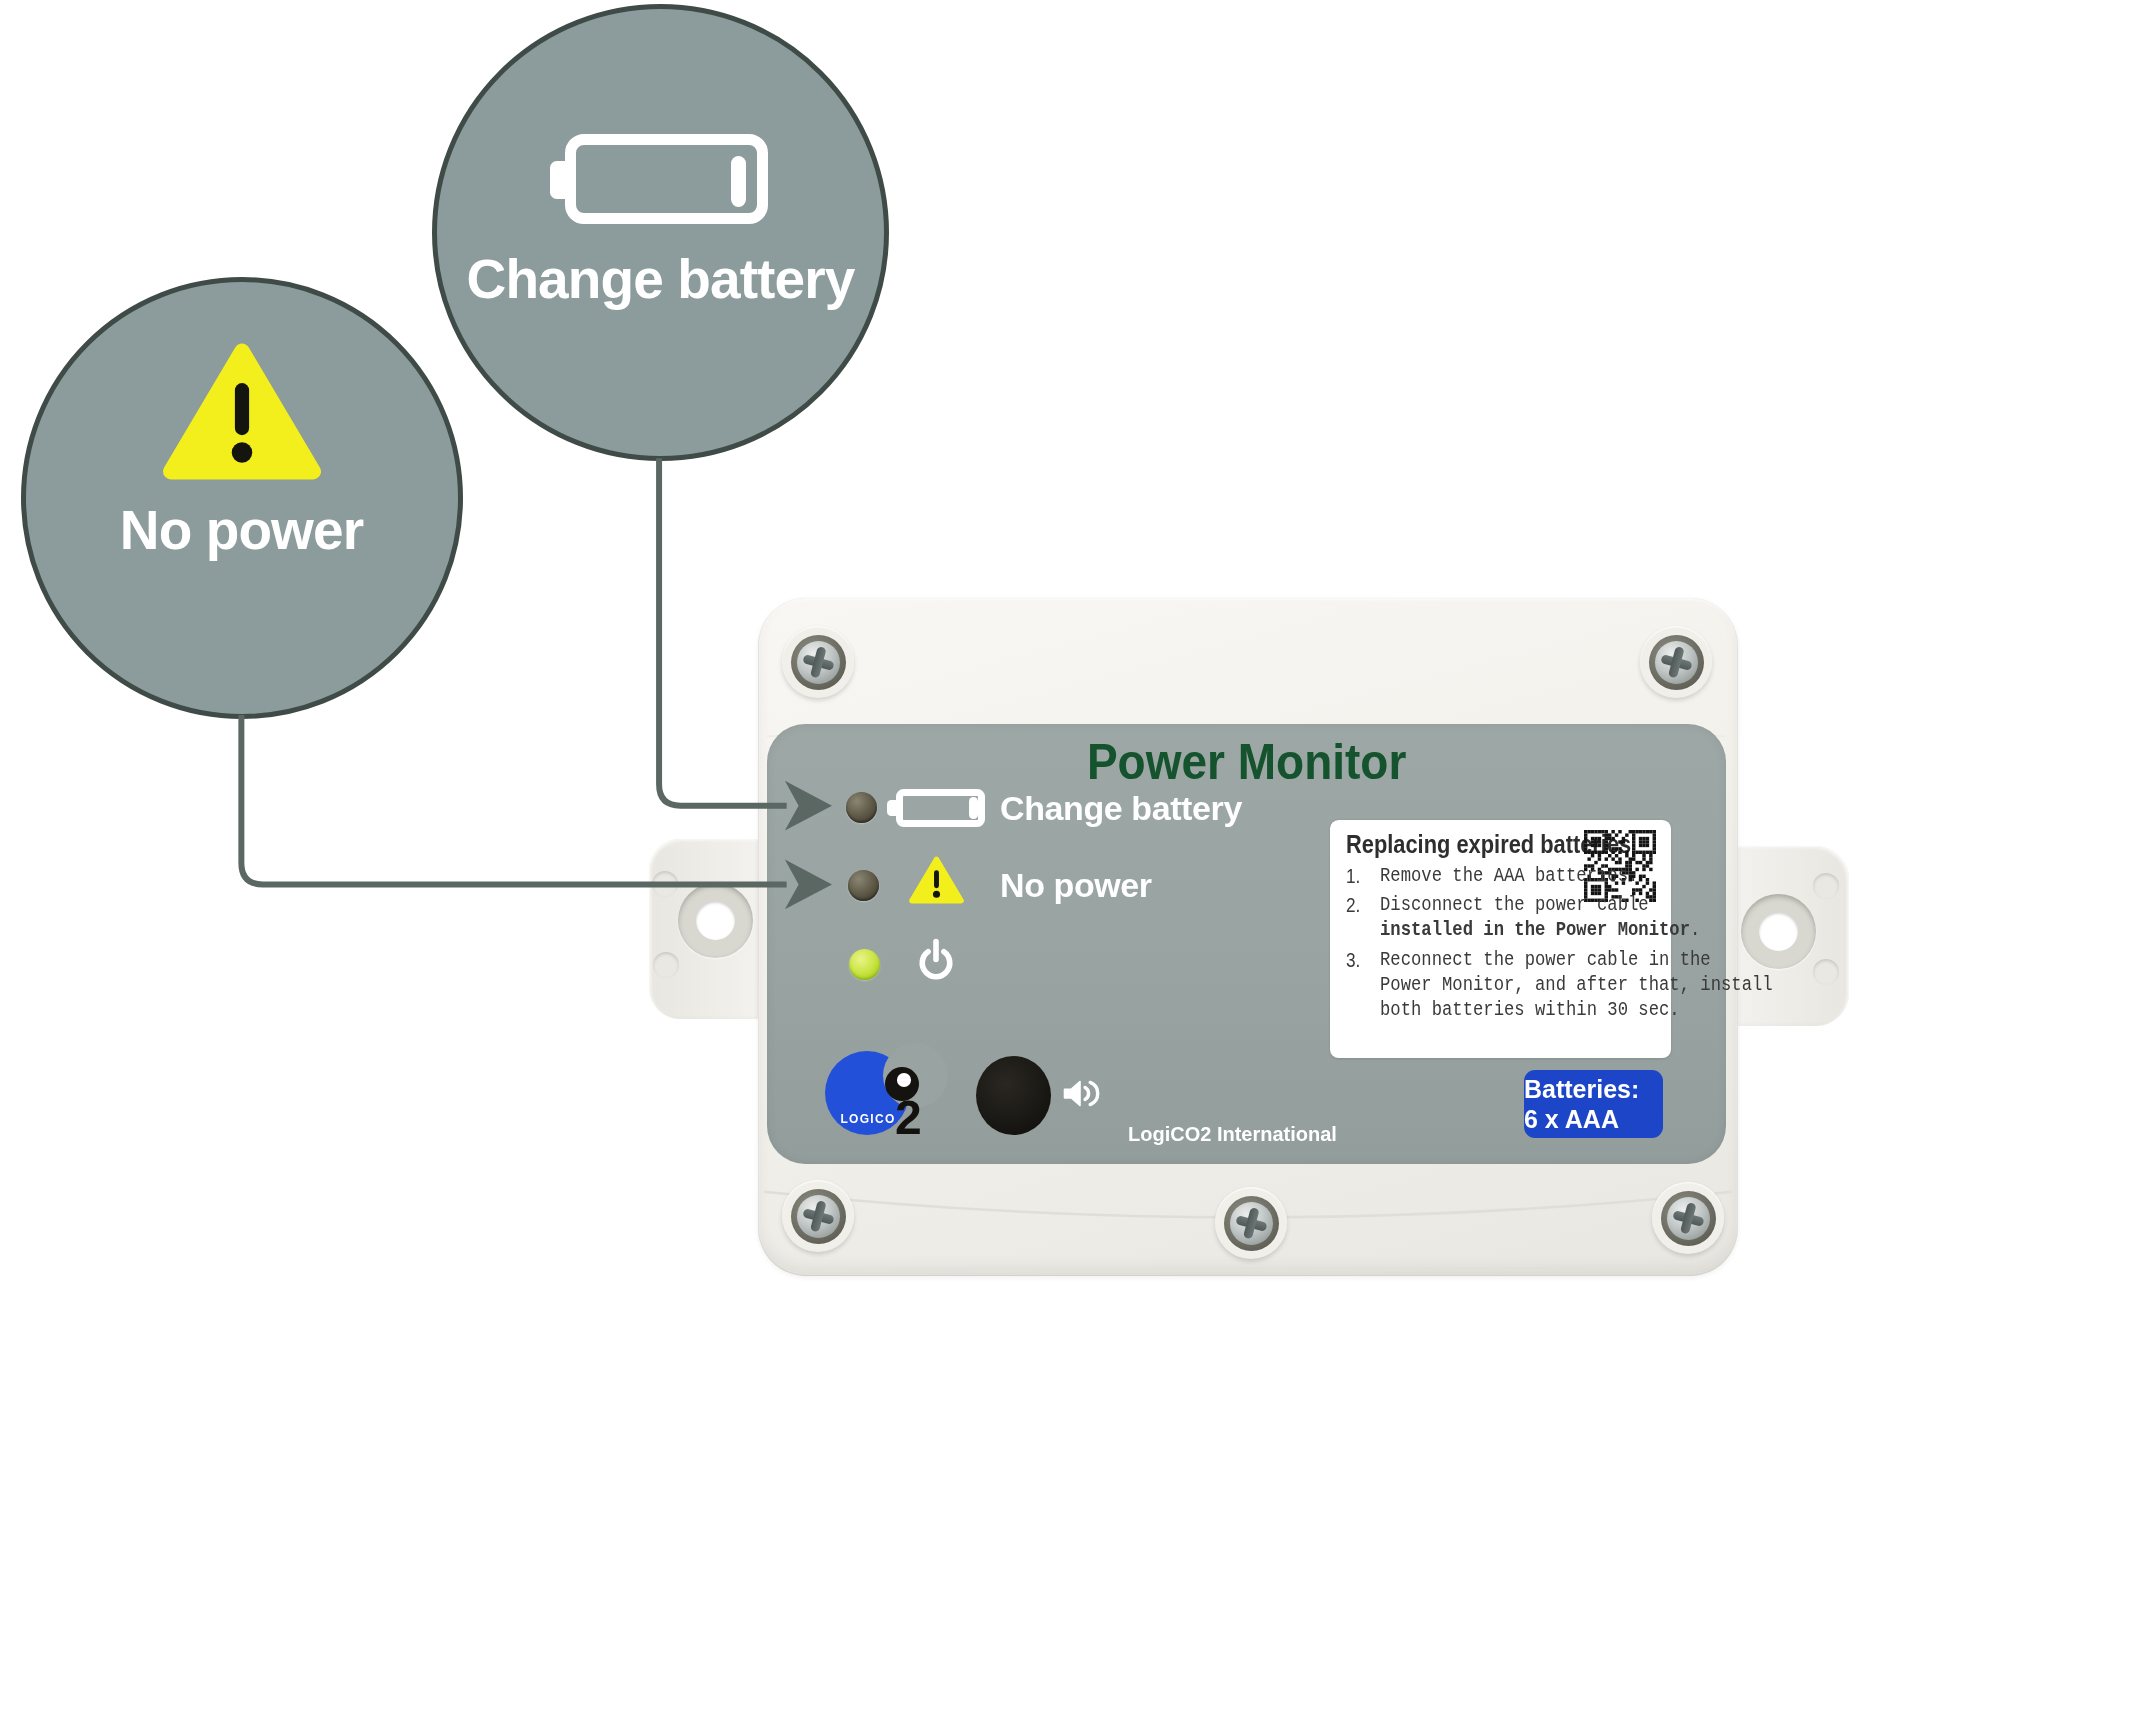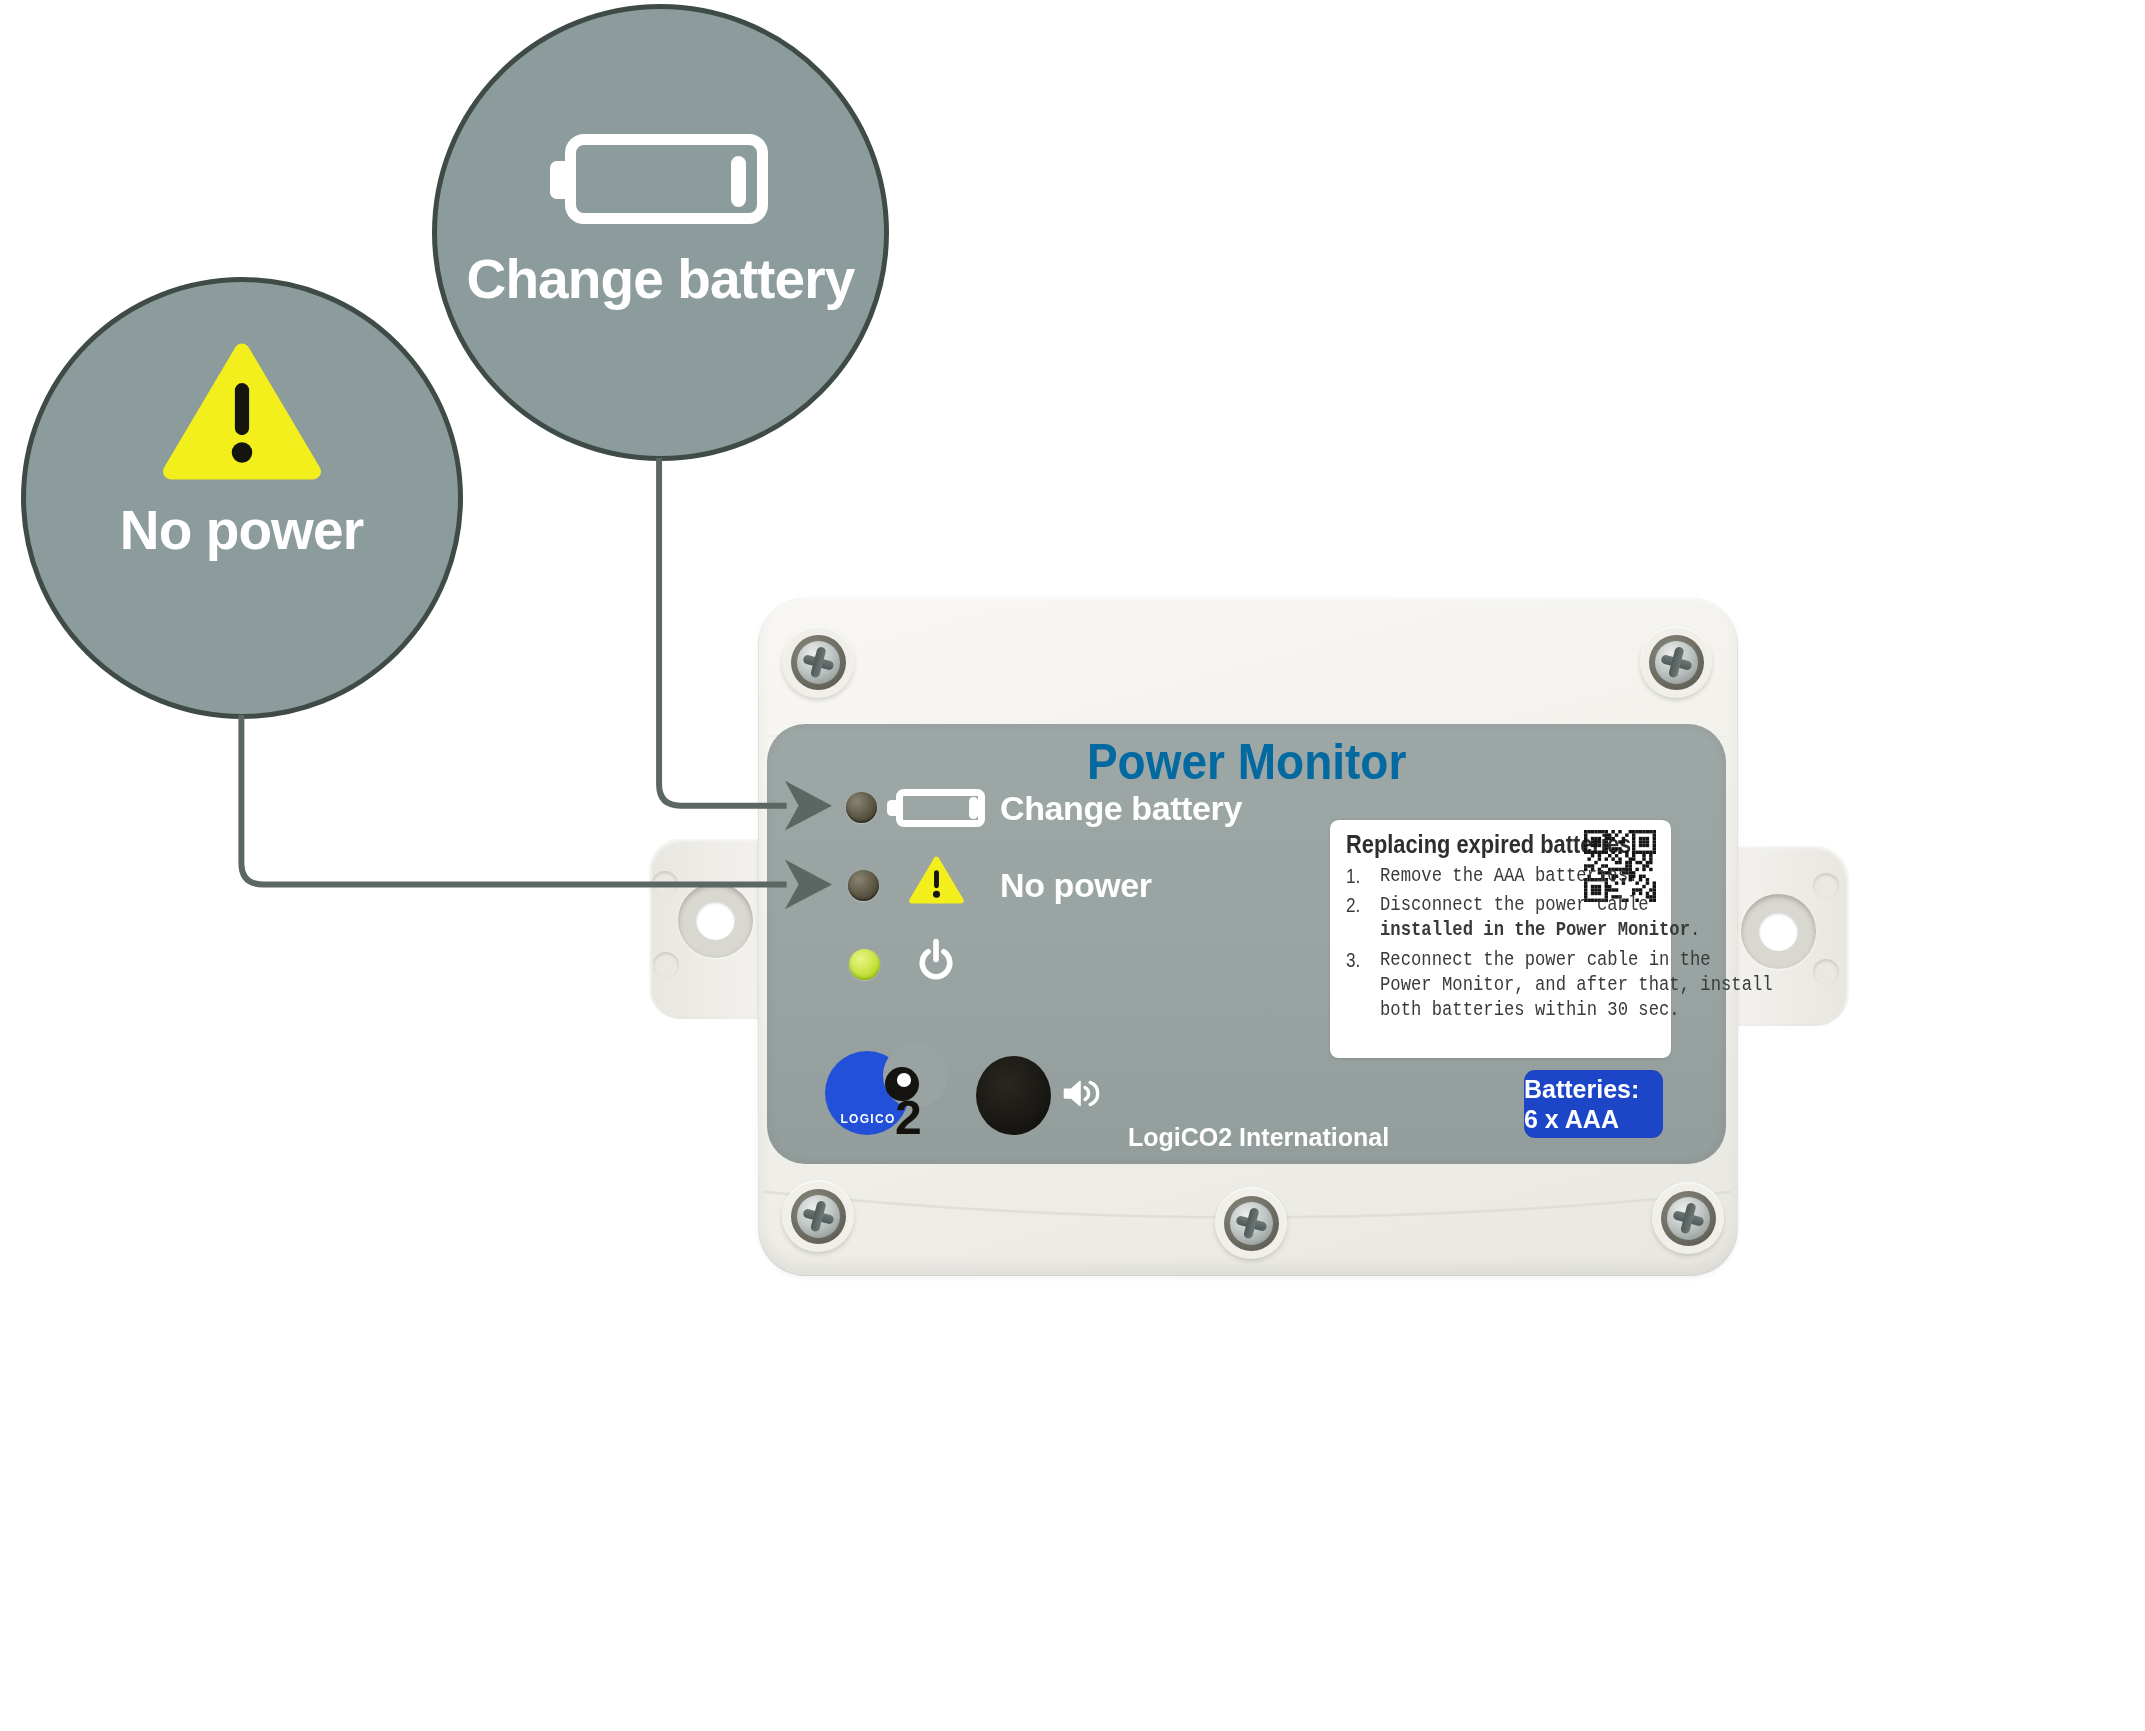--- a/index.html
+++ b/index.html
@@ -32,21 +32,21 @@
   .dimple{position:absolute;width:26px;height:26px;border-radius:50%;background:#e9e8e2;box-shadow:inset 0 1.7px 3.4px rgba(0,0,0,.15);}
 
   .device-body{position:absolute;left:758px;top:598px;width:980px;height:678px;border-radius:48px;
     background:linear-gradient(165deg,#f8f7f3 0%,#f2f1ec 45%,#e8e7e1 100%);
     box-shadow:inset 0 1.7px 2.6px rgba(255,255,255,.9), inset 0 -8.6px 13.7px rgba(70,70,60,.08), inset 0 0 0 0.9px #dcdbd5, 0 1.7px 5.1px rgba(0,0,0,.06);}
 
   .panel{position:absolute;left:767px;top:724px;width:959px;height:440px;border-radius:38px;
     background:linear-gradient(180deg,#9da7a6 0%,#98a3a2 55%,#929d9c 100%);
     box-shadow:inset 0 0 10.3px rgba(0,0,0,.07);}
 
-  .panel-title{position:absolute;left:767px;top:733px;width:959px;text-align:center;color:#0369a1;font-weight:bold;font-size:50px;}
+  .panel-title{position:absolute;left:767px;top:733px;width:959px;text-align:center;color:#14532d;font-weight:bold;font-size:50px;}
   .panel-title>span{display:inline-block;transform:scaleX(.92);transform-origin:center;}
 
   .led{position:absolute;width:31px;height:31px;border-radius:50%;}
   .led-off{background:radial-gradient(circle at 35% 30%,#8a8474 0%,#645e4c 45%,#4b4637 75%,#3c382c 100%);box-shadow:inset 0 -1.7px 2.6px rgba(0,0,0,.4),0 0.9px 1.7px rgba(255,255,255,.35);}
   .led-green{background:radial-gradient(circle at 38% 32%,#e9f487 0%,#cce64a 45%,#b3d524 75%,#9dc214 100%);box-shadow:inset 0 -1.7px 2.6px rgba(90,120,0,.4),0 0.9px 1.7px rgba(255,255,255,.35);}
 
   .row-label{position:absolute;left:1000px;height:38px;line-height:38px;color:#fff;font-weight:bold;font-size:34px;letter-spacing:-0.4px;}
 
   
   .info-box{position:absolute;left:1330px;top:820px;width:341px;height:238px;background:#ffffff;border-radius:8.6px;box-shadow:0 0.9px 2.6px rgba(0,0,0,.12);}
@@ -60,21 +60,21 @@
   .qr{position:absolute;left:1584px;top:830px;width:72px;height:72px;}
 
   
   .logo-blue{position:absolute;left:825px;top:1051px;width:84px;height:84px;border-radius:50%;background:#2350d8;}
   .logo-bite{position:absolute;left:883px;top:1043px;width:65px;height:65px;border-radius:50%;background:#98a3a2;}
   .logo-o{position:absolute;left:885px;top:1067px;width:34px;height:34px;border-radius:50%;background:#15130f;}
   .logo-o-hole{position:absolute;left:897px;top:1073px;width:13.7px;height:13.7px;border-radius:50%;background:#ffffff;}
   .logo-text{position:absolute;left:827px;top:1112px;width:82px;text-align:center;color:#fff;font-weight:bold;font-size:12px;letter-spacing:1.3px;}
   .logo-sub{position:absolute;left:895px;top:1094px;color:#14120e;font-weight:bold;font-size:48px;line-height:48px;}
   .mute-button{position:absolute;left:976px;top:1056px;width:75px;height:79px;border-radius:50%;background:radial-gradient(circle at 40% 35%,#2a2721 0%,#1b1915 55%,#0e0c09 100%);}
-  .footer-text{position:absolute;left:1128px;top:1123px;color:#fff;font-weight:bold;font-size:25px;white-space:nowrap;}
+  .footer-text{position:absolute;left:1128px;top:1123px;color:#fff;font-weight:bold;font-size:20px;white-space:nowrap;}
   .badge{position:absolute;left:1524px;top:1070px;width:139px;height:68px;border-radius:11px;background:#1c45c7;color:#fff;font-weight:bold;font-size:25px;line-height:30px;padding-top:4.3px;box-sizing:border-box;}
 
   
   .screw{position:absolute;width:72px;height:72px;}
   .screw .boss{position:absolute;left:0;top:0;width:72px;height:72px;border-radius:50%;background:#f0efe9;box-shadow:0 2.6px 4.3px rgba(90,90,80,.22), inset 0 0.9px 1.7px #ffffff;}
   .screw .ring{position:absolute;left:8.6px;top:8.6px;width:55px;height:55px;border-radius:50%;background:radial-gradient(circle at 40% 35%,#8f8f84 0%,#6a6a60 60%,#52524a 100%);}
   .screw .head{position:absolute;left:14.6px;top:14.6px;width:43px;height:43px;border-radius:50%;background:radial-gradient(circle at 38% 30%,#eceeed 0%,#c2c8c7 45%,#99a19f 80%,#8b9391 100%);}
   .screw .ph{position:absolute;left:6px;top:17px;width:31px;height:8.6px;border-radius:4.3px;background:linear-gradient(180deg,#6d7775,#4f5a58);}
   .screw .ph.v{transform:rotate(105deg);}
   .screw .ph.h{transform:rotate(15deg);}

